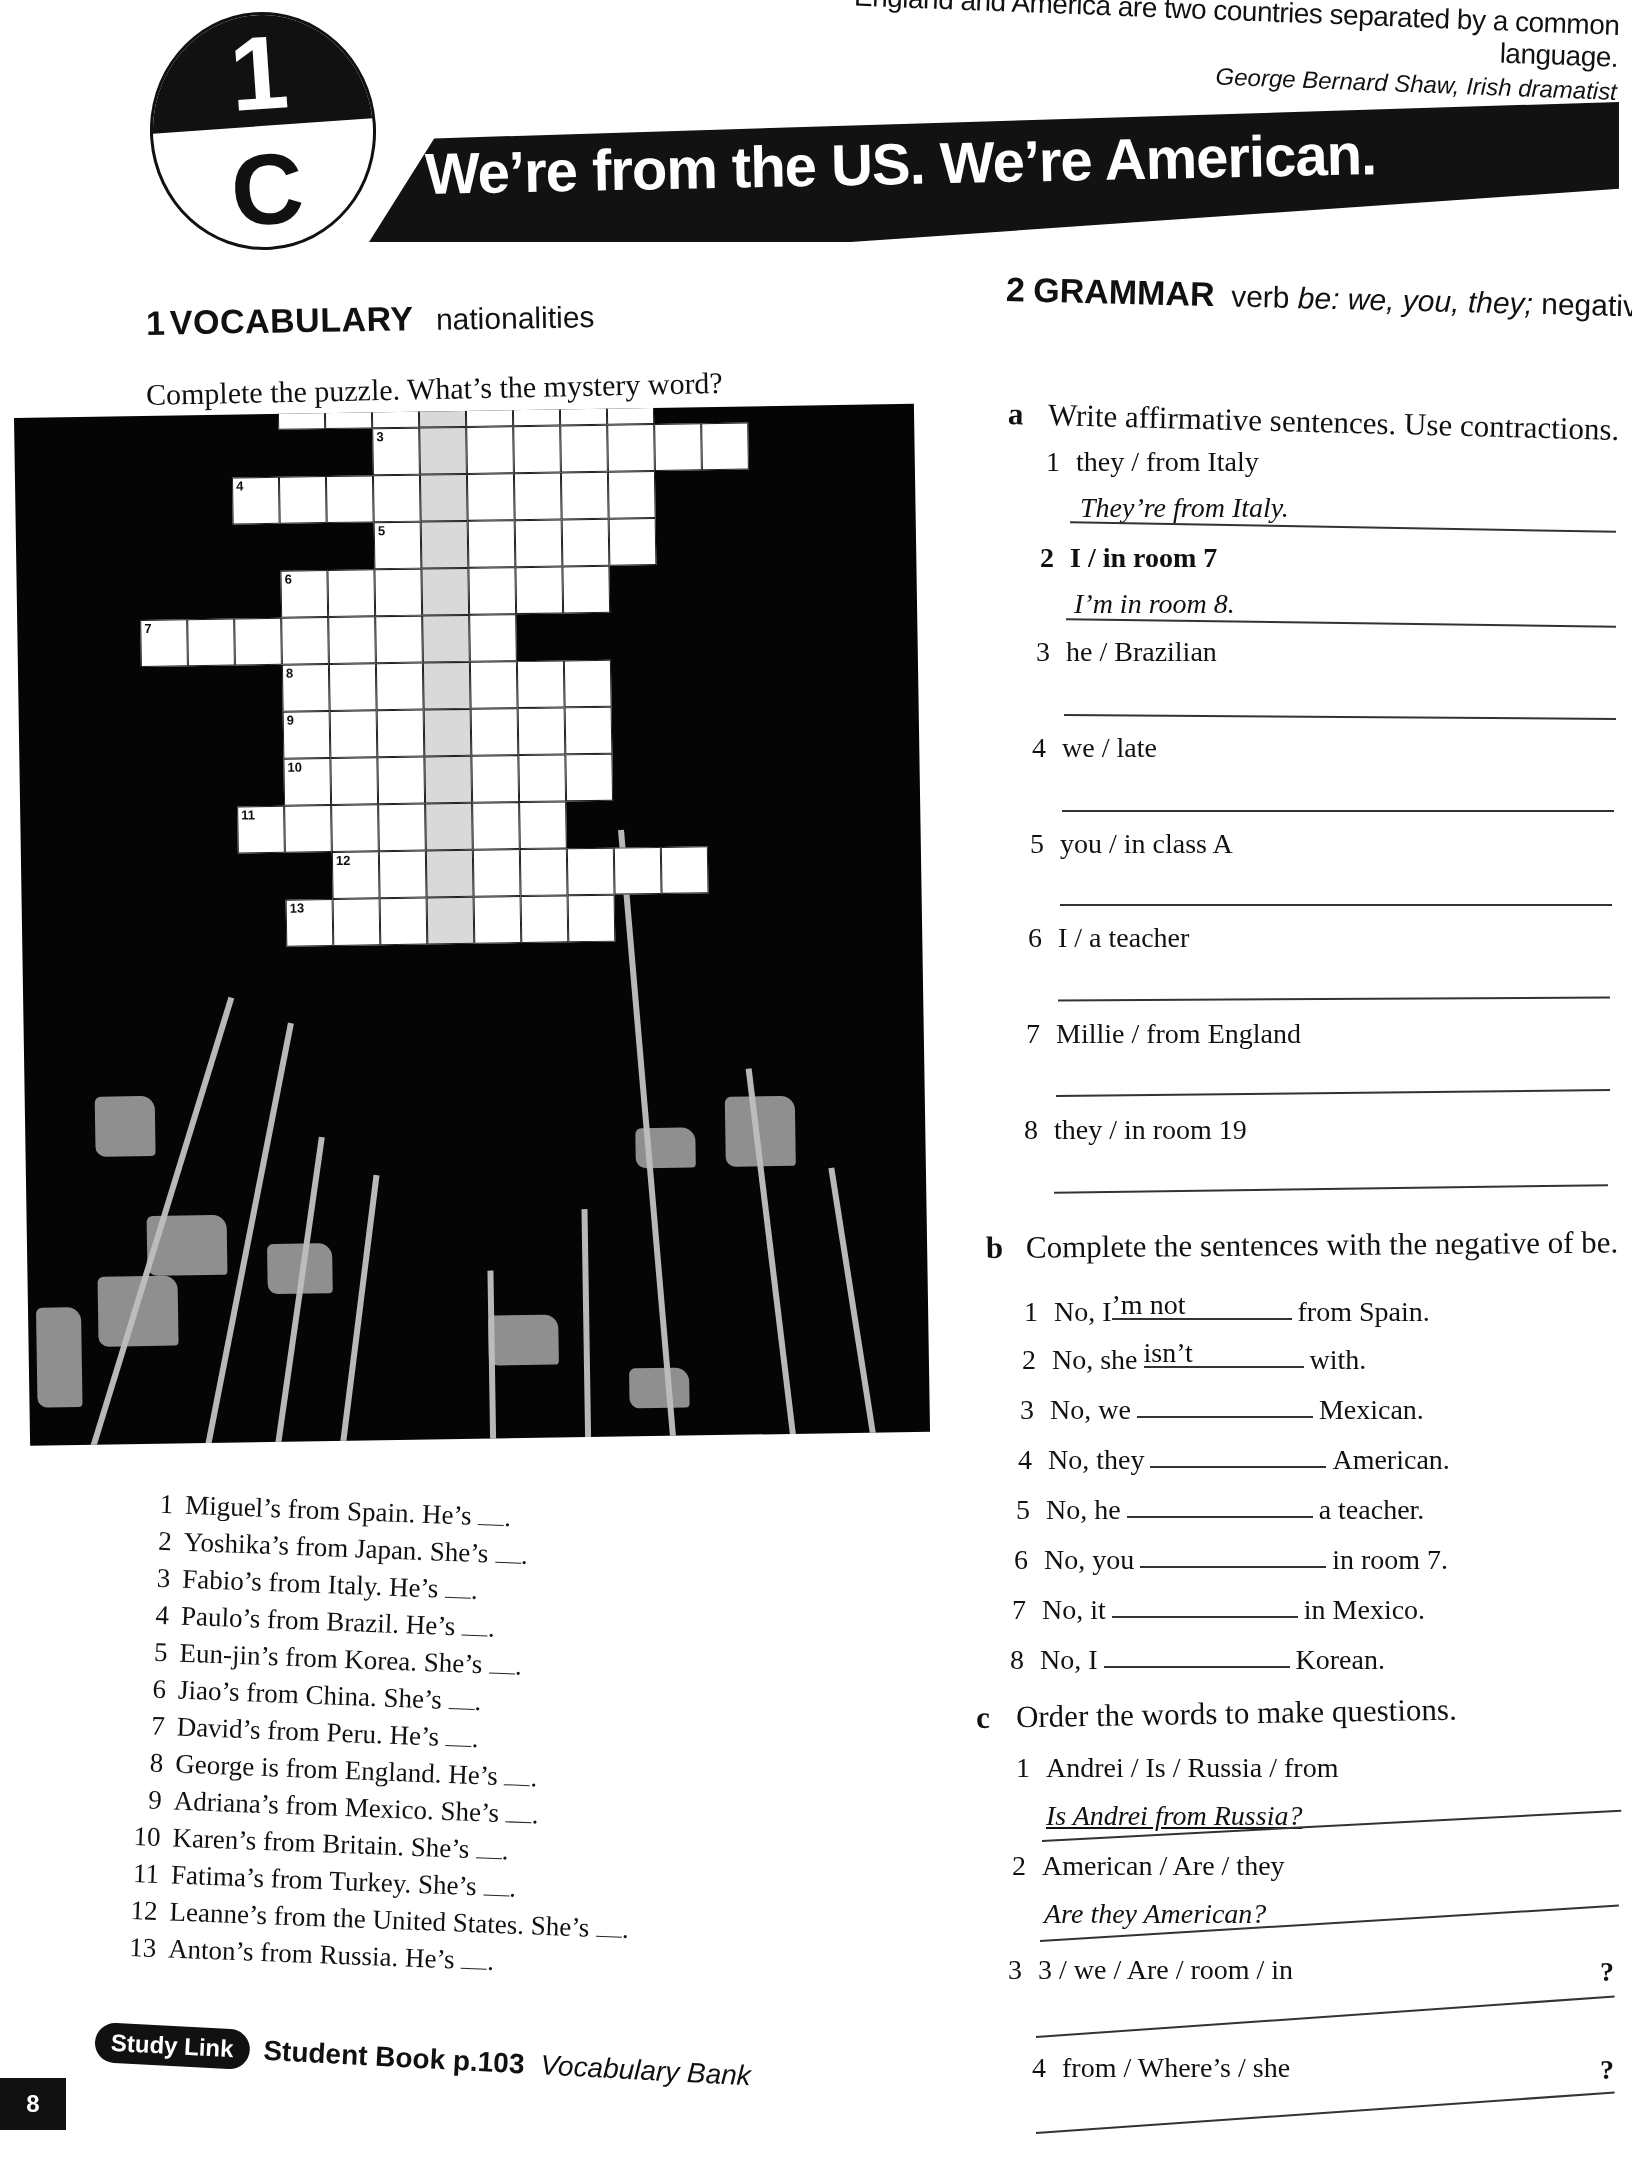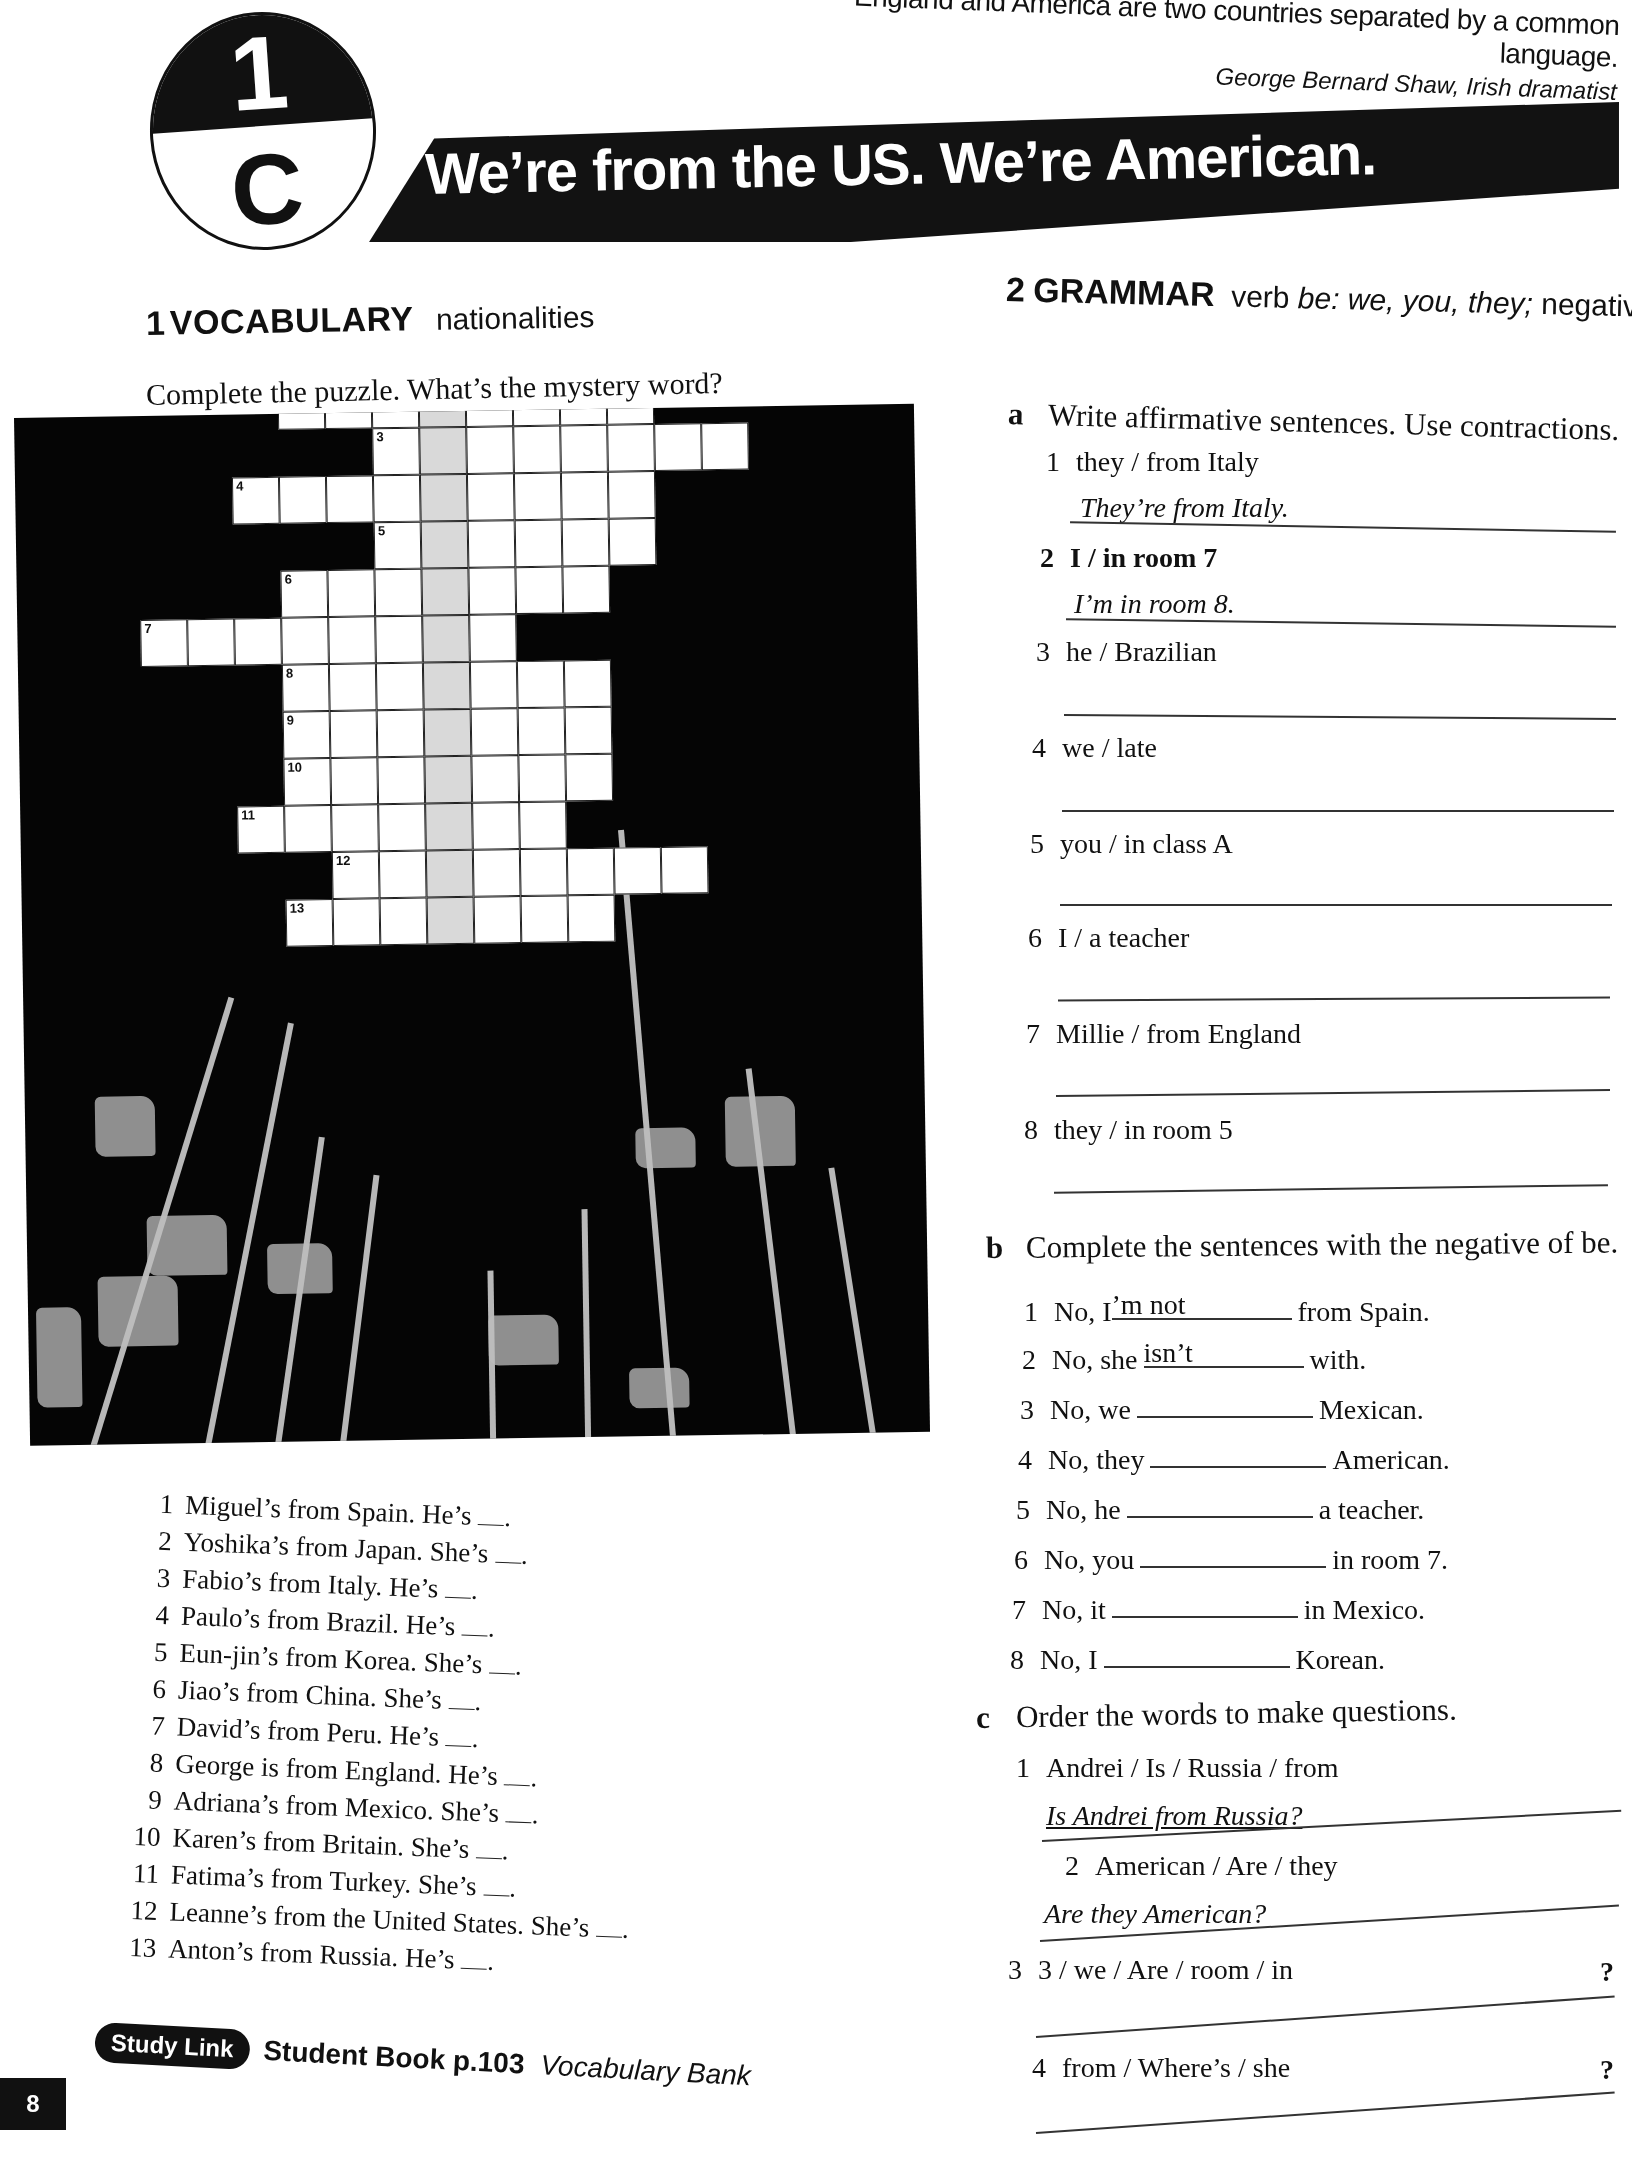--- a/index.html
+++ b/index.html
@@ -323,21 +323,21 @@
 
 <div class="item" style="left:1030px; top:828px;"><span class="n">5</span><span>you / in class A</span></div>
 <div class="answer-line" style="left:1060px; top:904px; width:552px;"></div>
 
 <div class="item" style="left:1028px; top:922px;"><span class="n">6</span><span>I / a teacher</span></div>
 <div class="answer-line" style="left:1058px; top:998px; width:552px; transform:rotate(-0.3deg);"></div>
 
 <div class="item" style="left:1026px; top:1018px;"><span class="n">7</span><span>Millie / from England</span></div>
 <div class="answer-line" style="left:1056px; top:1092px; width:554px; transform:rotate(-0.6deg);"></div>
 
-<div class="item" style="left:1024px; top:1114px;"><span class="n">8</span><span>they / in room 5</span></div>
+<div class="item" style="left:1024px; top:1114px;"><span class="n">8</span><span>they / in room 19</span></div>
 <div class="answer-line" style="left:1054px; top:1188px; width:554px; transform:rotate(-0.8deg);"></div>
 
 <div class="part-title" style="left:986px; top:1230px; transform:rotate(-0.5deg); transform-origin:left center;">
   <span class="letter">b</span><span>Complete the sentences with the negative of be.</span>
 </div>
 
 <div class="b-item" style="left:1024px; top:1282px;">
     <span class="n">1</span>
     <span>No, I</span>
     <span class="fill" style="width:180px; margin-left:0;">’m not</span>
@@ -387,21 +387,21 @@
   </div>
 
 <div class="part-title" style="left:976px; top:1700px; transform:rotate(-1deg); transform-origin:left center;">
   <span class="letter">c</span><span>Order the words to make questions.</span>
 </div>
 
 <div class="item" style="left:1016px; top:1752px;"><span class="n">1</span><span>Andrei / Is / Russia / from</span></div>
 <div class="answer-text" style="left:1046px; top:1800px; text-decoration:underline;">Is Andrei from Russia?</div>
 <div class="answer-line" style="left:1042px; top:1840px; width:580px; transform:rotate(-3deg); transform-origin:left center;"></div>
 
-<div class="item" style="left:1065px; top:1850px;"><span class="n">2</span><span>American / Are / they</span></div>
+<div class="item" style="left:1012px; top:1850px;"><span class="n">2</span><span>American / Are / they</span></div>
 <div class="answer-text" style="left:1044px; top:1898px; ">Are they American?</div>
 <div class="answer-line" style="left:1040px; top:1940px; width:580px; transform:rotate(-3.5deg); transform-origin:left center;"></div>
 
 <div class="item" style="left:1008px; top:1954px;"><span class="n">3</span><span>3 / we / Are / room / in</span></div>
 <div class="qmark" style="left:1600px; top:1956px;">?</div>
 <div class="answer-line" style="left:1036px; top:2036px; width:580px; transform:rotate(-4deg); transform-origin:left center;"></div>
 
 <div class="item" style="left:1004px; top:2052px;margin-left:28px;"><span class="n">4</span><span>from / Where’s / she</span></div>
 <div class="qmark" style="left:1600px; top:2054px;">?</div>
 <div class="answer-line" style="left:1036px; top:2132px; width:580px; transform:rotate(-4deg); transform-origin:left center;"></div>

